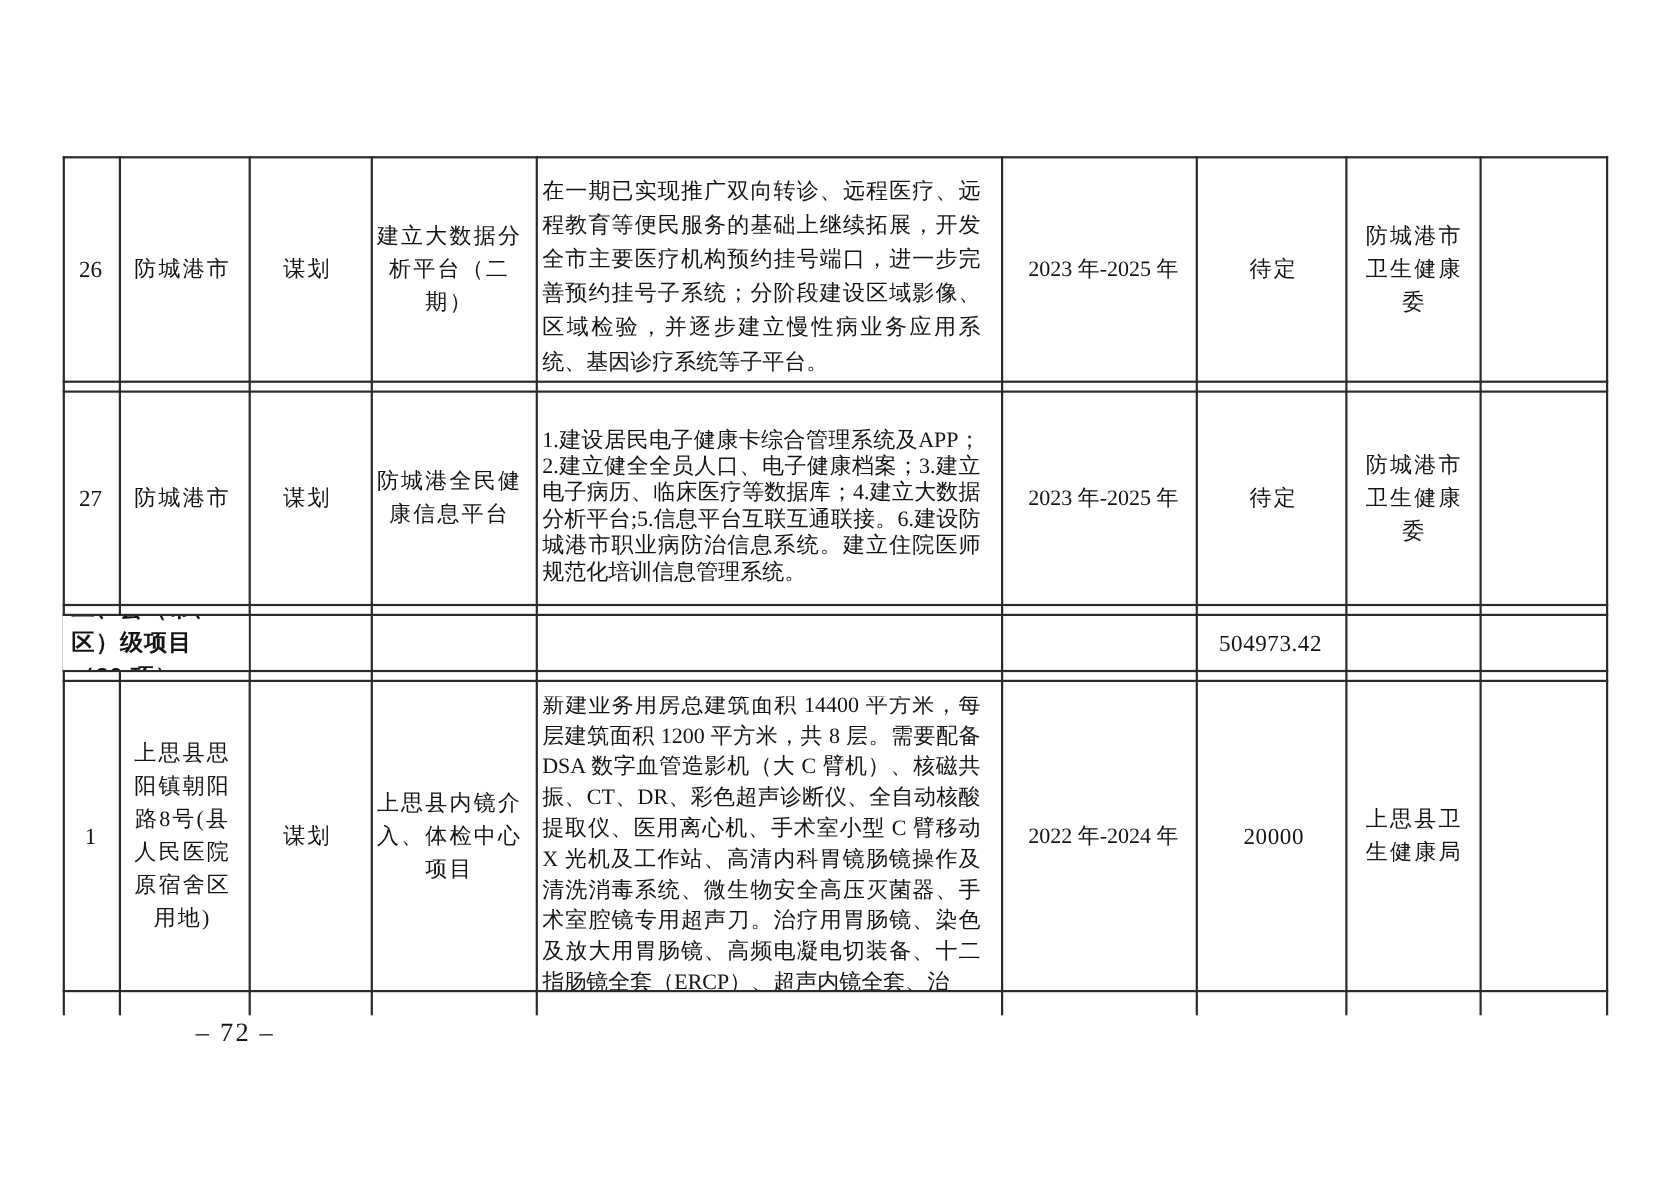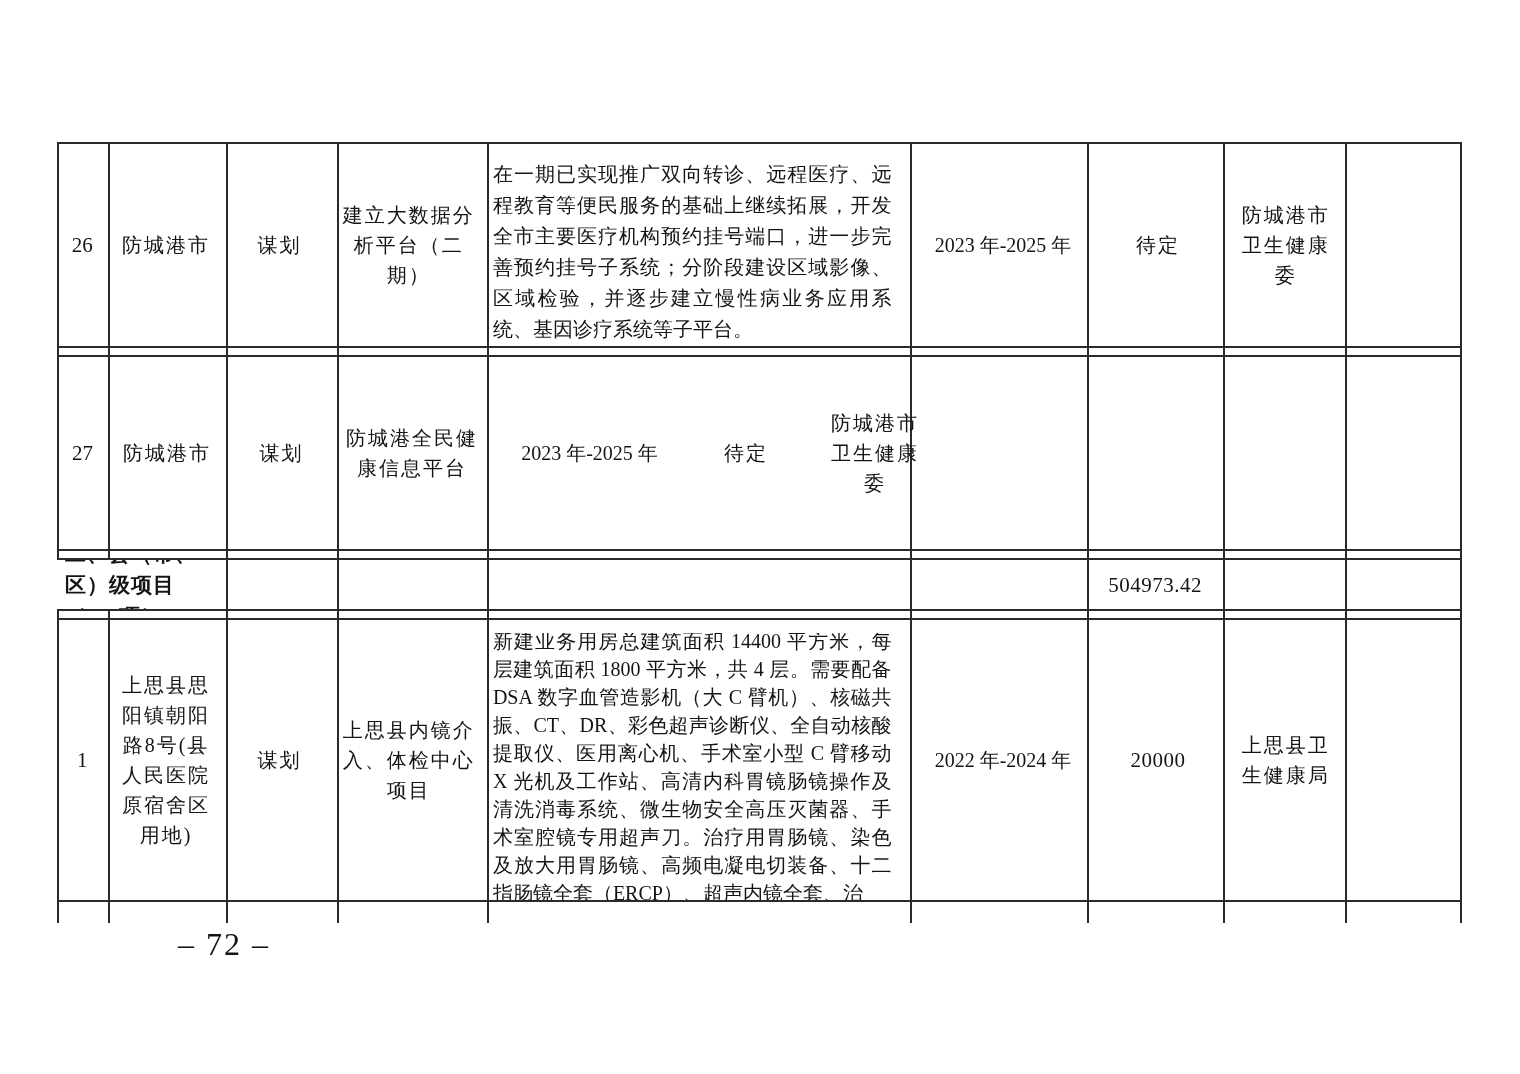--- a/index.html
+++ b/index.html
@@ -83,21 +83,21 @@
     font-size: 21px;
     line-height: 31px;
     letter-spacing: 1px;
     padding: 2px 4px 2px 8px;
   }
   .num { font-size: 21px; letter-spacing: 0.5px; }
   .page-footer {
     position: absolute;
     left: 178px;
     top: 926px;
-    font-size: 32px;
+    font-size: 24px;
     letter-spacing: 2px;
   }
 </style>
 </head>
 <body>
 
 <div class="page">
 
   <div class="doc-table">
 
@@ -126,20 +126,23 @@
         <div class="cell w7 cjk">待定</div>
         <div class="cell w8 cjk">防城港市卫生健康委</div>
         <div class="cell w9"></div>
       </div>
 
       <div class="trow r27">
         <div class="cell w1">27</div>
         <div class="cell w2 cjk">防城港市</div>
         <div class="cell w3 cjk">谋划</div>
         <div class="cell w4 cjk">防城港全民健康信息平台</div>
+        <div class="cell w5 desc lh27">
+          <div class="clamp">1.建设居民电子健康卡综合管理系统及APP；2.建立健全全员人口、电子健康档案；3.建立电子病历、临床医疗等数据库；4.建立大数据分析平台;5.信息平台互联互通联接。6.建设防城港市职业病防治信息系统。建立住院医师规范化培训信息管理系统。</div>
+        </div>
         <div class="cell w6 nowrap">2023 年-2025 年</div>
         <div class="cell w7 cjk">待定</div>
         <div class="cell w8 cjk">防城港市卫生健康委</div>
         <div class="cell w9"></div>
       </div>
 
       <div class="trow rsec">
         <div class="cell wsec section-title">二、县（市、区）级项目（29 项）</div>
         <div class="cell w3"></div>
         <div class="cell w4"></div>
@@ -149,21 +152,21 @@
         <div class="cell w8"></div>
         <div class="cell w9"></div>
       </div>
 
       <div class="trow r1">
         <div class="cell w1">1</div>
         <div class="cell w2 cjk">上思县思阳镇朝阳路8号(县人民医院原宿舍区用地)</div>
         <div class="cell w3 cjk">谋划</div>
         <div class="cell w4 cjk">上思县内镜介入、体检中心项目</div>
         <div class="cell w5 desc lh1">
-          <div class="clamp">新建业务用房总建筑面积 14400 平方米，每层建筑面积 1800 平方米，共 4 层。需要配备 DSA 数字血管造影机（大 C 臂机）、核磁共振、CT、DR、彩色超声诊断仪、全自动核酸提取仪、医用离心机、手术室小型 C 臂移动 X 光机及工作站、高清内科胃镜肠镜操作及清洗消毒系统、微生物安全高压灭菌器、手术室腔镜专用超声刀。治疗用胃肠镜、染色及放大用胃肠镜、高频电凝电切装备、十二指肠镜全套（ERCP）、超声内镜全套、治</div>
+          <div class="clamp">新建业务用房总建筑面积 14400 平方米，每层建筑面积 1200 平方米，共 8 层。需要配备 DSA 数字血管造影机（大 C 臂机）、核磁共振、CT、DR、彩色超声诊断仪、全自动核酸提取仪、医用离心机、手术室小型 C 臂移动 X 光机及工作站、高清内科胃镜肠镜操作及清洗消毒系统、微生物安全高压灭菌器、手术室腔镜专用超声刀。治疗用胃肠镜、染色及放大用胃肠镜、高频电凝电切装备、十二指肠镜全套（ERCP）、超声内镜全套、治</div>
         </div>
         <div class="cell w6 nowrap">2022 年-2024 年</div>
         <div class="cell w7 num">20000</div>
         <div class="cell w8 cjk">上思县卫生健康局</div>
         <div class="cell w9"></div>
       </div>
 
     </div>
   </div>
 

